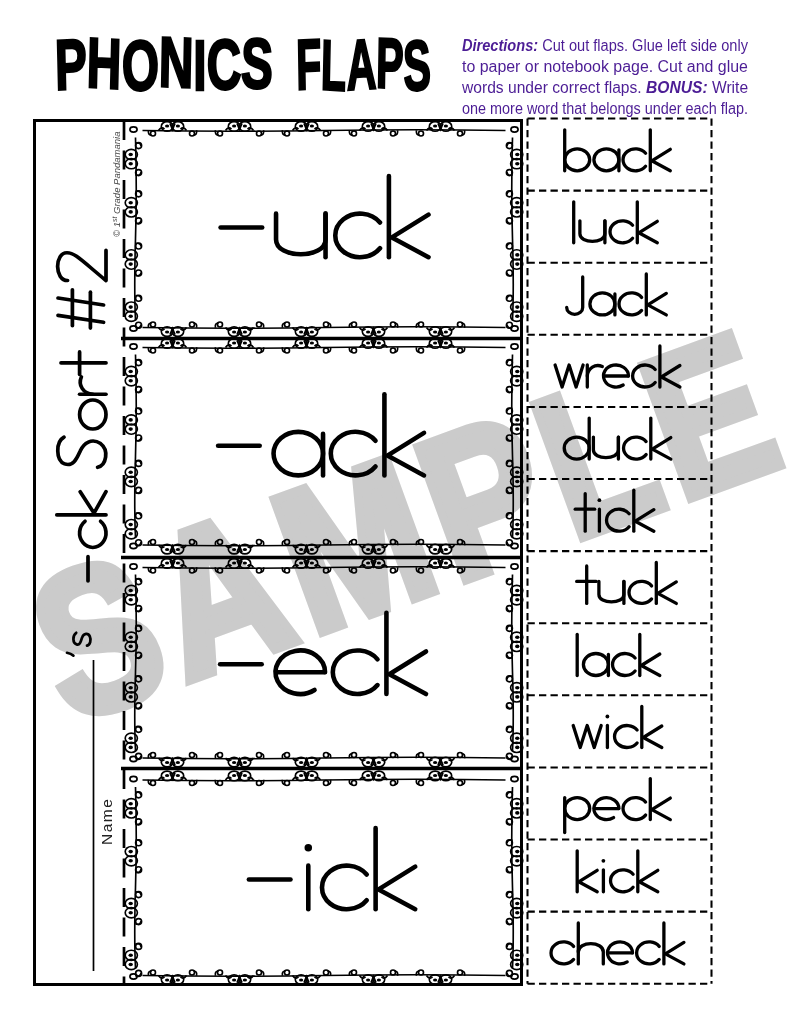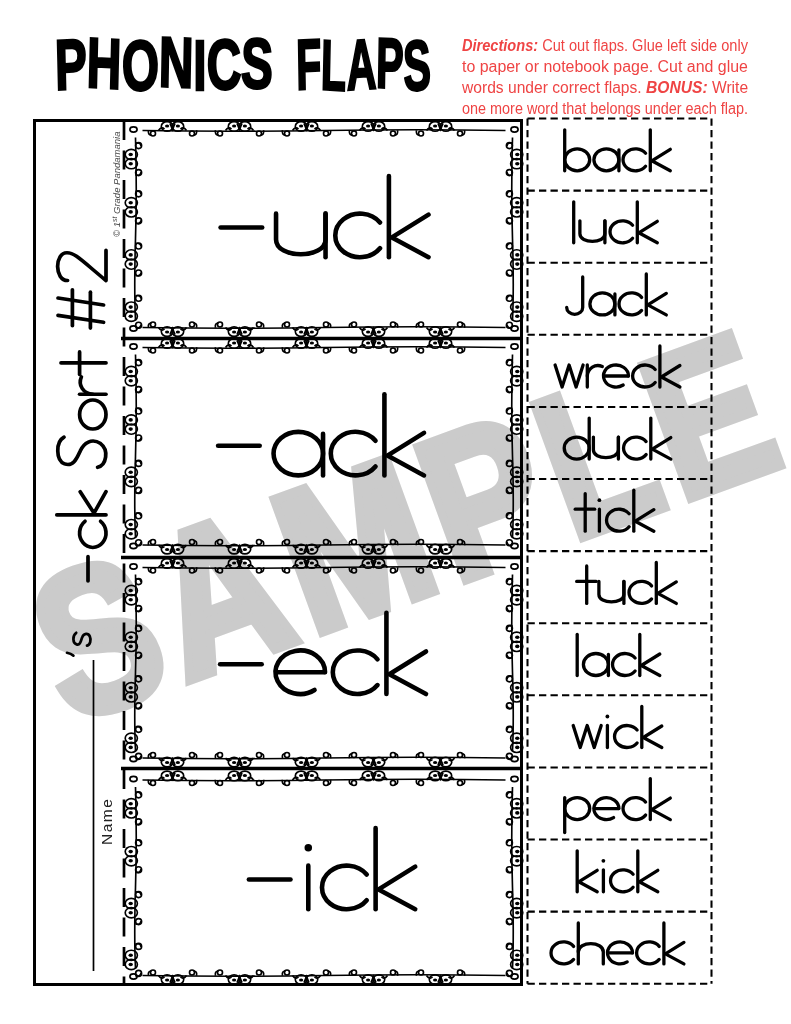--- a/index.html
+++ b/index.html
@@ -2,21 +2,21 @@
 <html><head>
 <meta charset="utf-8">
 <style>
   html,body { margin:0; padding:0; }
   body { width:791px; height:1024px; position:relative; background:#fff; overflow:hidden;
          font-family:"Liberation Sans", sans-serif; }
   .title { position:absolute; top:23.7px; font-weight:bold; font-size:71px; line-height:normal;
             transform-origin:left top; white-space:nowrap;
             -webkit-text-stroke:2.5px #000; color:#000; }
   .dir { position:absolute; left:462px; top:36.3px; font-size:16px;
-          line-height:20.9px; color:#ef4444; }
+          line-height:20.9px; color:#4c1d95; }
   .dir div { white-space:nowrap; transform-origin:left top; }
   .bi { font-style:italic; font-weight:bold; }
   .title i { font-style:normal; display:inline-block; }
 </style>
 </head>
 <body>
 
 <div class="title" style="left:55px; transform:scale(0.674,1)"><i style="transform:rotate(-2deg)">P</i><i style="transform:rotate(2deg) translateY(-1px)">H</i><i style="transform:rotate(-3deg) translateY(1px)">O</i><i style="transform:rotate(1.5deg) translateY(-2px)">N</i><i style="transform:translateY(1px)">I</i><i style="transform:rotate(-2deg)">C</i><i style="transform:rotate(2deg) translateY(-1px)">S</i></div>
 
 <div class="title" style="left:296px; transform:scale(0.580,1)"><i style="transform:rotate(-1.5deg)">F</i><i style="transform:rotate(2deg) translateY(1px)">L</i><i style="transform:rotate(-2deg)">A</i><i style="transform:rotate(1.5deg) translateY(-1px)">P</i><i style="transform:rotate(-3deg) translateY(1px)">S</i></div>

